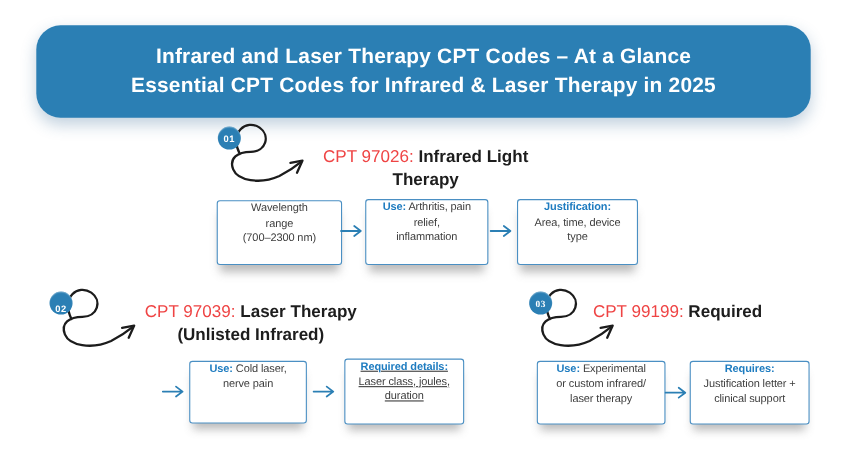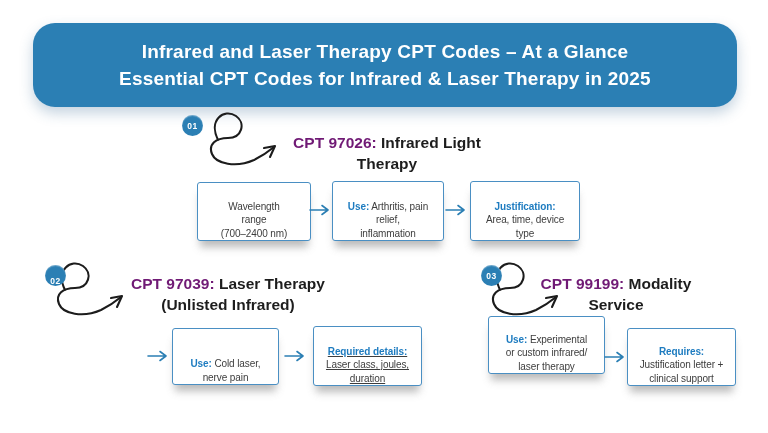--- a/index.html
+++ b/index.html
@@ -23,25 +23,25 @@
     position:absolute;width:21px;height:21px;border-radius:50%;background:#2b7fb4;
     display:flex;align-items:center;justify-content:center;z-index:3;
     box-shadow:inset 0 1px 1px rgba(255,255,255,.35);
   }
   .badge span{color:#fff;font-size:8.5px;font-weight:700;letter-spacing:.5px;}
   
   .doodle{position:absolute;z-index:2;}
   .doodle path{fill:none;stroke:#1c1c1c;stroke-width:2.1;stroke-linecap:round;stroke-linejoin:round;}
   
   .heading{position:absolute;text-align:center;font-size:15.5px;font-weight:600;color:#1d1d1d;line-height:21px;}
-  .heading .code{color:#701a75;font-weight:700;}
+  .heading .code{color:#ef4444;font-weight:400;}
   
   .box{
     position:absolute;background:#ffffff;border:1.6px solid #4a8fc3;border-radius:3px;
-    display:flex;flex-direction:column;align-items:center;justify-content:flex-end;
+    display:flex;flex-direction:column;align-items:center;justify-content:flex-start;
     box-shadow:0 9px 8px -3px rgba(105,105,105,0.45);
     font-size:10px;line-height:13.5px;font-weight:500;color:#3d3d3d;letter-spacing:-.1px;
   }
   .ln{white-space:nowrap;text-align:center;}
   .lbl{color:#1e7cc0;font-weight:700;}
   
   .farrow{position:absolute;}
   .farrow path{fill:none;stroke:#2b7fb4;stroke-width:1.6;stroke-linecap:round;stroke-linejoin:round;}
 </style>
 </head>
@@ -51,32 +51,32 @@
 
   <header class="banner">
     <div class="banner-line">Infrared and Laser Therapy CPT Codes – At a Glance</div>
     <div class="banner-line">Essential CPT Codes for Infrared &amp; Laser Therapy in 2025</div>
   </header>
 
   <svg class="doodle" style="left:196px;top:110px;" width="100" height="62" viewBox="0 0 100 62">
     <path d="M22,30 C12,10 28,-2 40,6 C50,13 46,28 32,28 C20,28 12,34 16,44 C20,54 40,58 58,50 C66,46 72,42 78,37"></path>
     <path d="M68,38 L79,36 L74,47"></path>
   </svg>
-  <div class="badge" style="left:182px;top:115px;">
+  <div class="badge" style="left:198px;top:115px;">
     <span>01</span>
   </div>
   <div class="heading" style="left:282px;top:132px;width:210px;">
     <div><span class="code">CPT 97026:</span> <span>Infrared Light</span></div>
     <div>Therapy</div>
   </div>
 
   <div class="box" style="left:197px;top:182px;width:112px;height:57px;">
     <div class="ln">Wavelength</div>
     <div class="ln">range</div>
-    <div class="ln">(700–2400 nm)</div>
+    <div class="ln">(700–2300 nm)</div>
   </div>
   <svg class="farrow" style="left:309px;top:203px;" width="22" height="14" viewBox="0 0 22 14">
     <path d="M1,7 H18 M13,2.5 L19,7 L13,11.5"></path>
   </svg>
   <div class="box" style="left:332px;top:181px;width:110px;height:58px;">
     <div class="ln"><span class="lbl">Use:</span><span> Arthritis, pain</span></div>
     <div class="ln">relief,</div>
     <div class="ln">inflammation</div>
   </div>
   <svg class="farrow" style="left:445px;top:203px;" width="22" height="14" viewBox="0 0 22 14">
@@ -113,29 +113,28 @@
   <div class="box" style="left:313px;top:326px;width:107px;height:58px;text-decoration:underline;">
     <div class="ln lbl">Required details:</div>
     <div class="ln">Laser class, joules,</div>
     <div class="ln">duration</div>
   </div>
 
   <svg class="doodle" style="left:478px;top:260px;" width="100" height="62" viewBox="0 0 100 62">
     <path d="M22,30 C12,10 28,-2 40,6 C50,13 46,28 32,28 C20,28 12,34 16,44 C20,54 40,58 58,50 C66,46 72,42 78,37"></path>
     <path d="M68,38 L79,36 L74,47"></path>
   </svg>
-  <div class="badge" style="left:481px;top:265px;">
+  <div class="badge" style="left:481px;top:265px;font-family:Liberation Serif, serif;">
     <span>03</span>
   </div>
   <div class="heading" style="left:518px;top:273px;width:196px;">
-    <div><span class="code">CPT 99199:</span> <span>Modality</span></div>
-    <div>Service</div>
+    <div><span class="code">CPT 99199:</span> <span>Required</span></div>
   </div>
 
-  <div class="box" style="left:488px;top:316px;width:115px;height:56px;">
+  <div class="box" style="left:488px;top:328px;width:115px;height:56px;">
     <div class="ln"><span class="lbl">Use:</span><span> Experimental</span></div>
     <div class="ln">or custom infrared/</div>
     <div class="ln">laser therapy</div>
   </div>
   <svg class="farrow" style="left:604px;top:350px;" width="22" height="14" viewBox="0 0 22 14">
     <path d="M1,7 H18 M13,2.5 L19,7 L13,11.5"></path>
   </svg>
   <div class="box" style="left:627px;top:328px;width:107px;height:56px;">
     <div class="ln lbl">Requires:</div>
     <div class="ln">Justification letter +</div>

